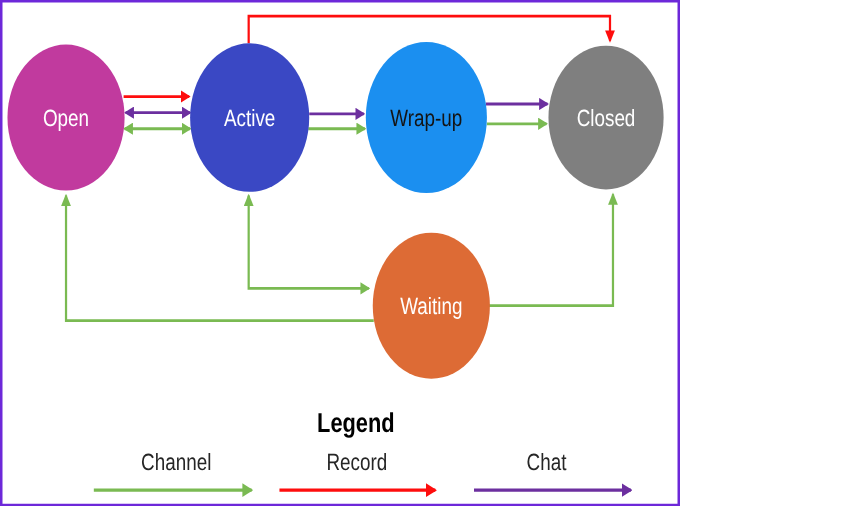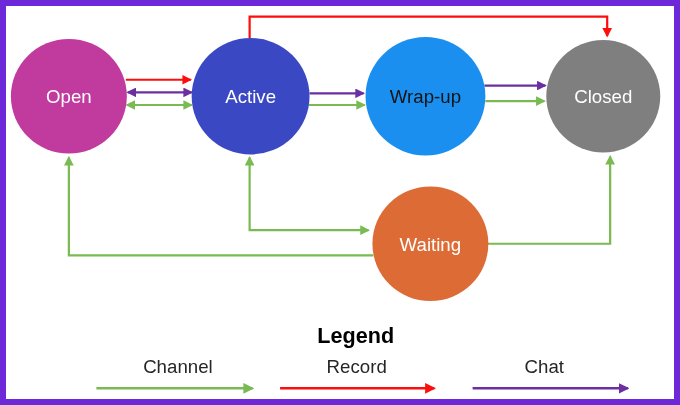--- a/index.html
+++ b/index.html
@@ -3,24 +3,24 @@
 <meta charset="utf-8">
 <style>
   html, body {
     margin: 0;
     padding: 0;
     background: #ffffff;
     font-family: "Liberation Sans", sans-serif;
   }
   .canvas {
     position: relative;
-    width: 680px;
+    width: 544px;
     height: 405px;
     box-sizing: border-box;
-    border: 6px solid #6d28d9;
+    border: 2px solid #6d28d9;
     background: #ffffff;
     overflow: hidden;
   }
   .canvas svg {
     display: block;
     width: 100%;
     height: 100%;
   }
   text {
     font-family: "Liberation Sans", sans-serif;

